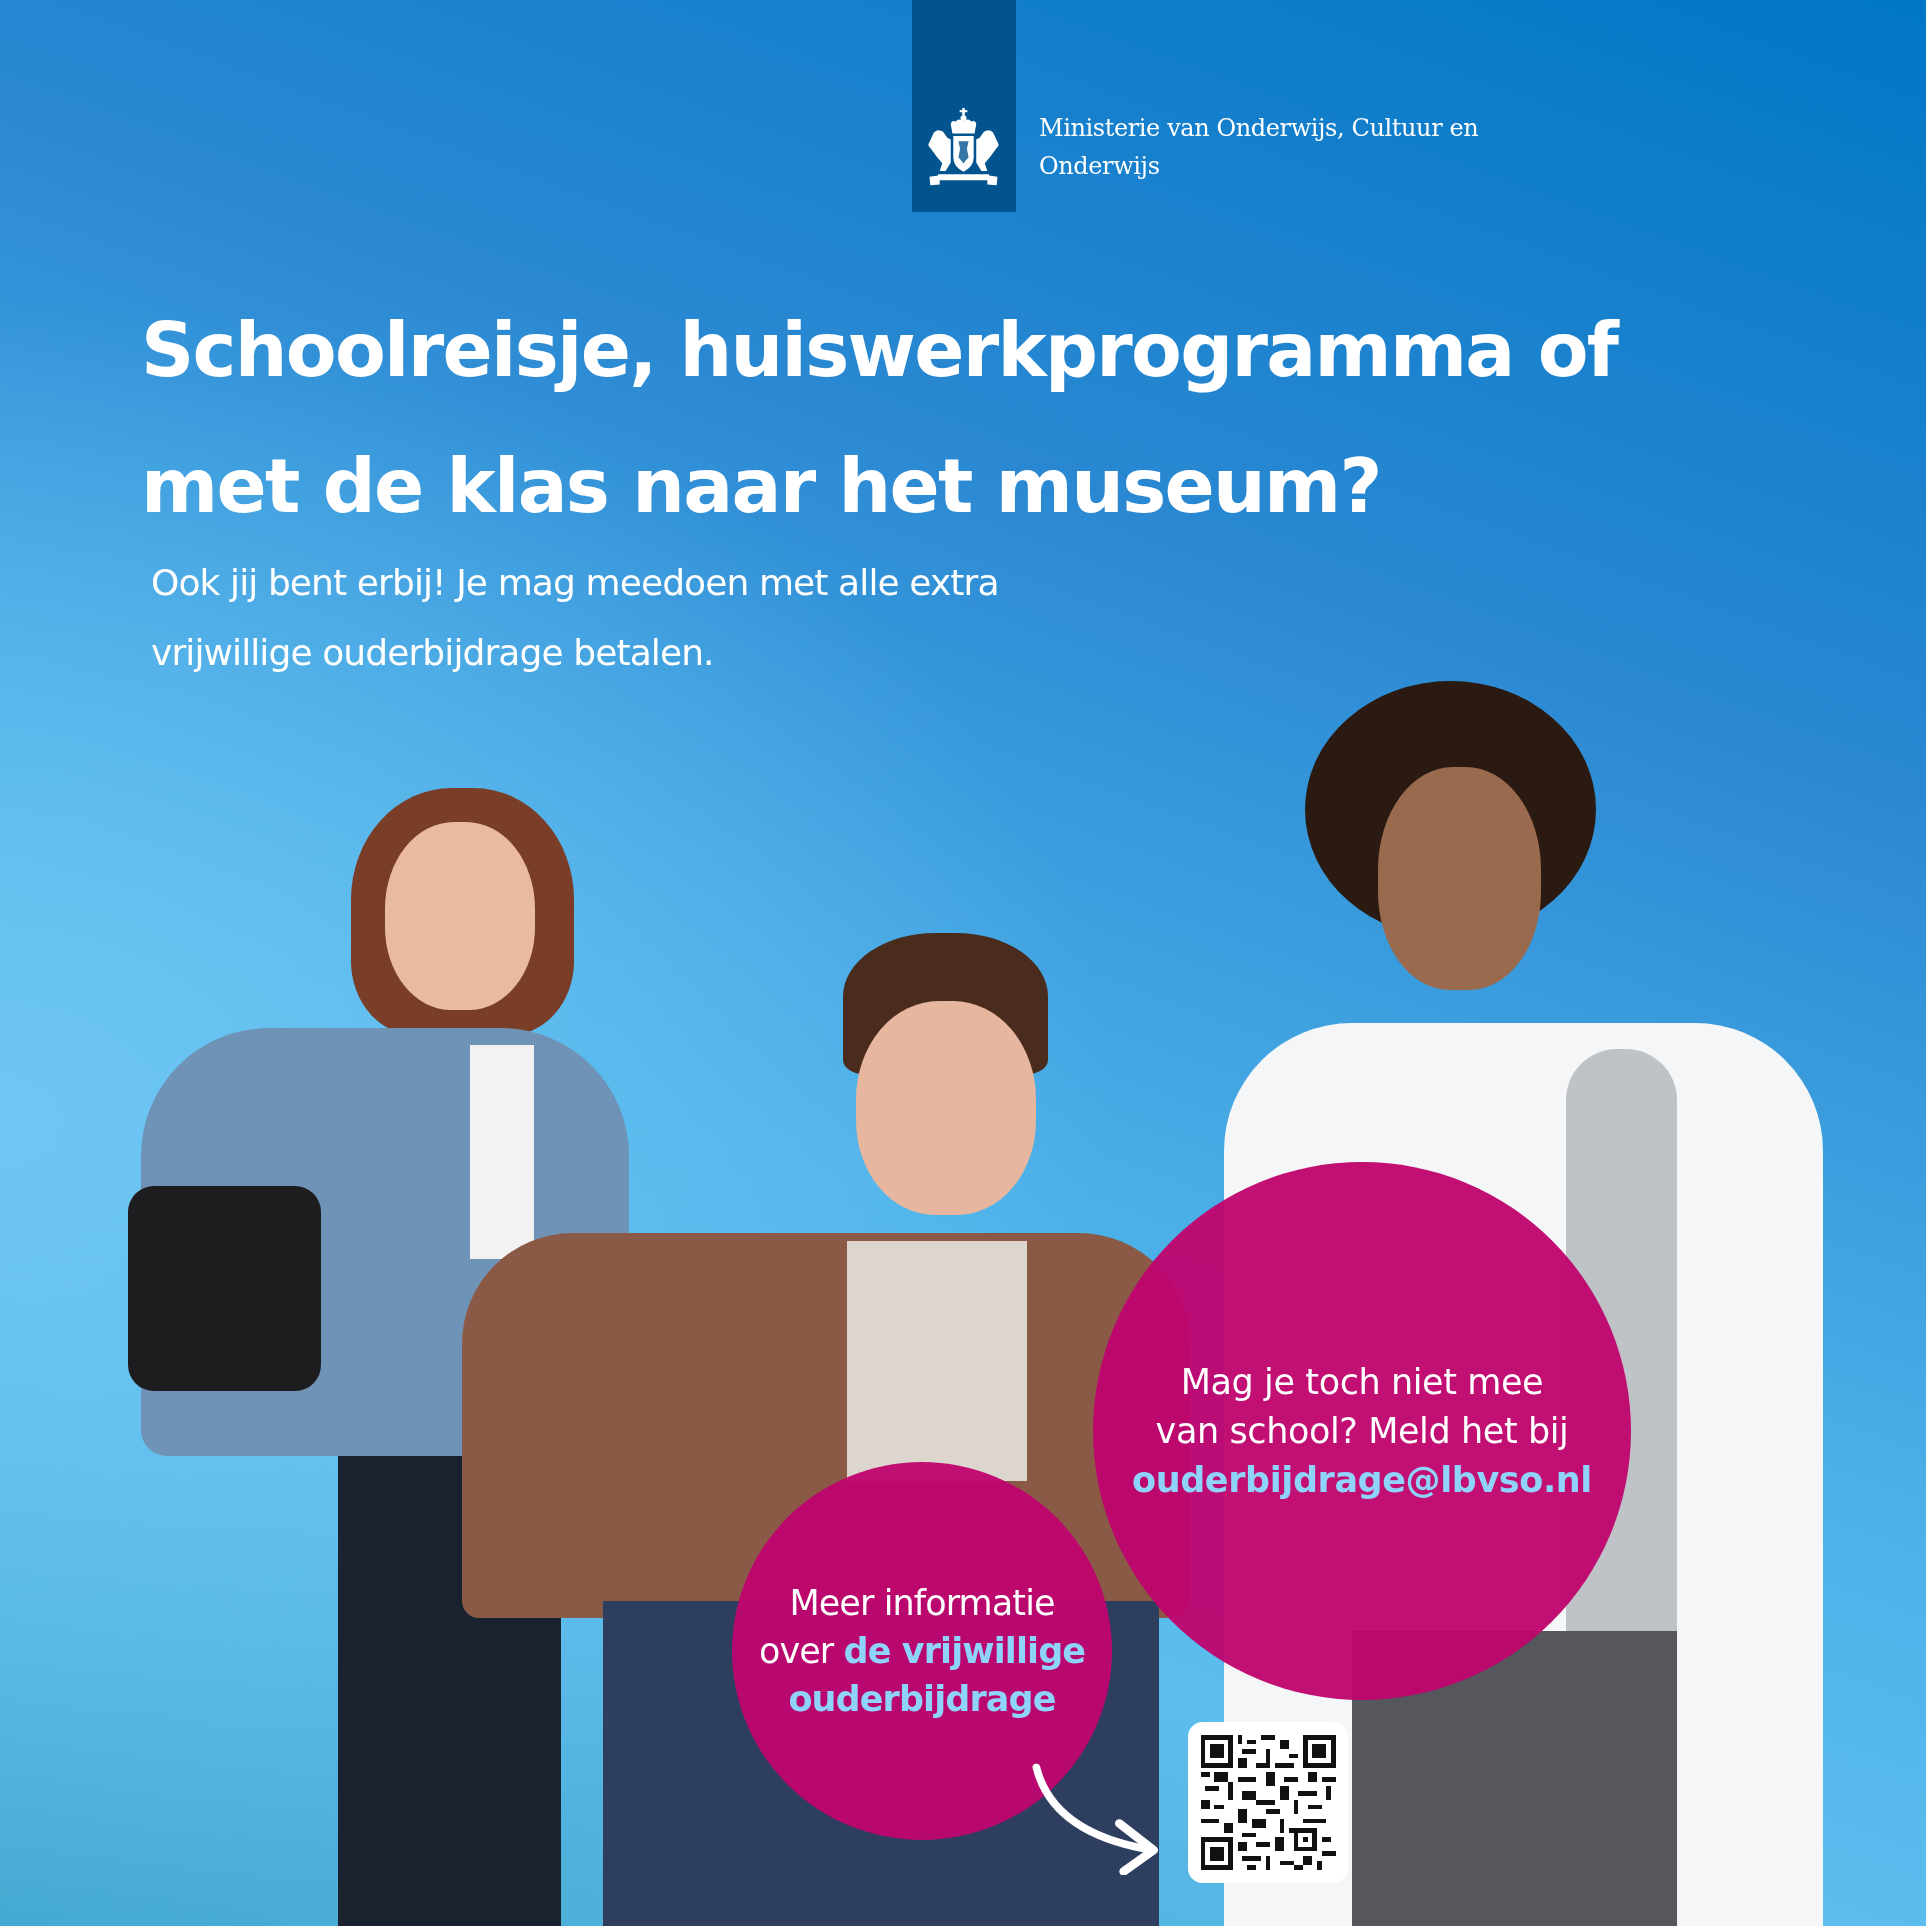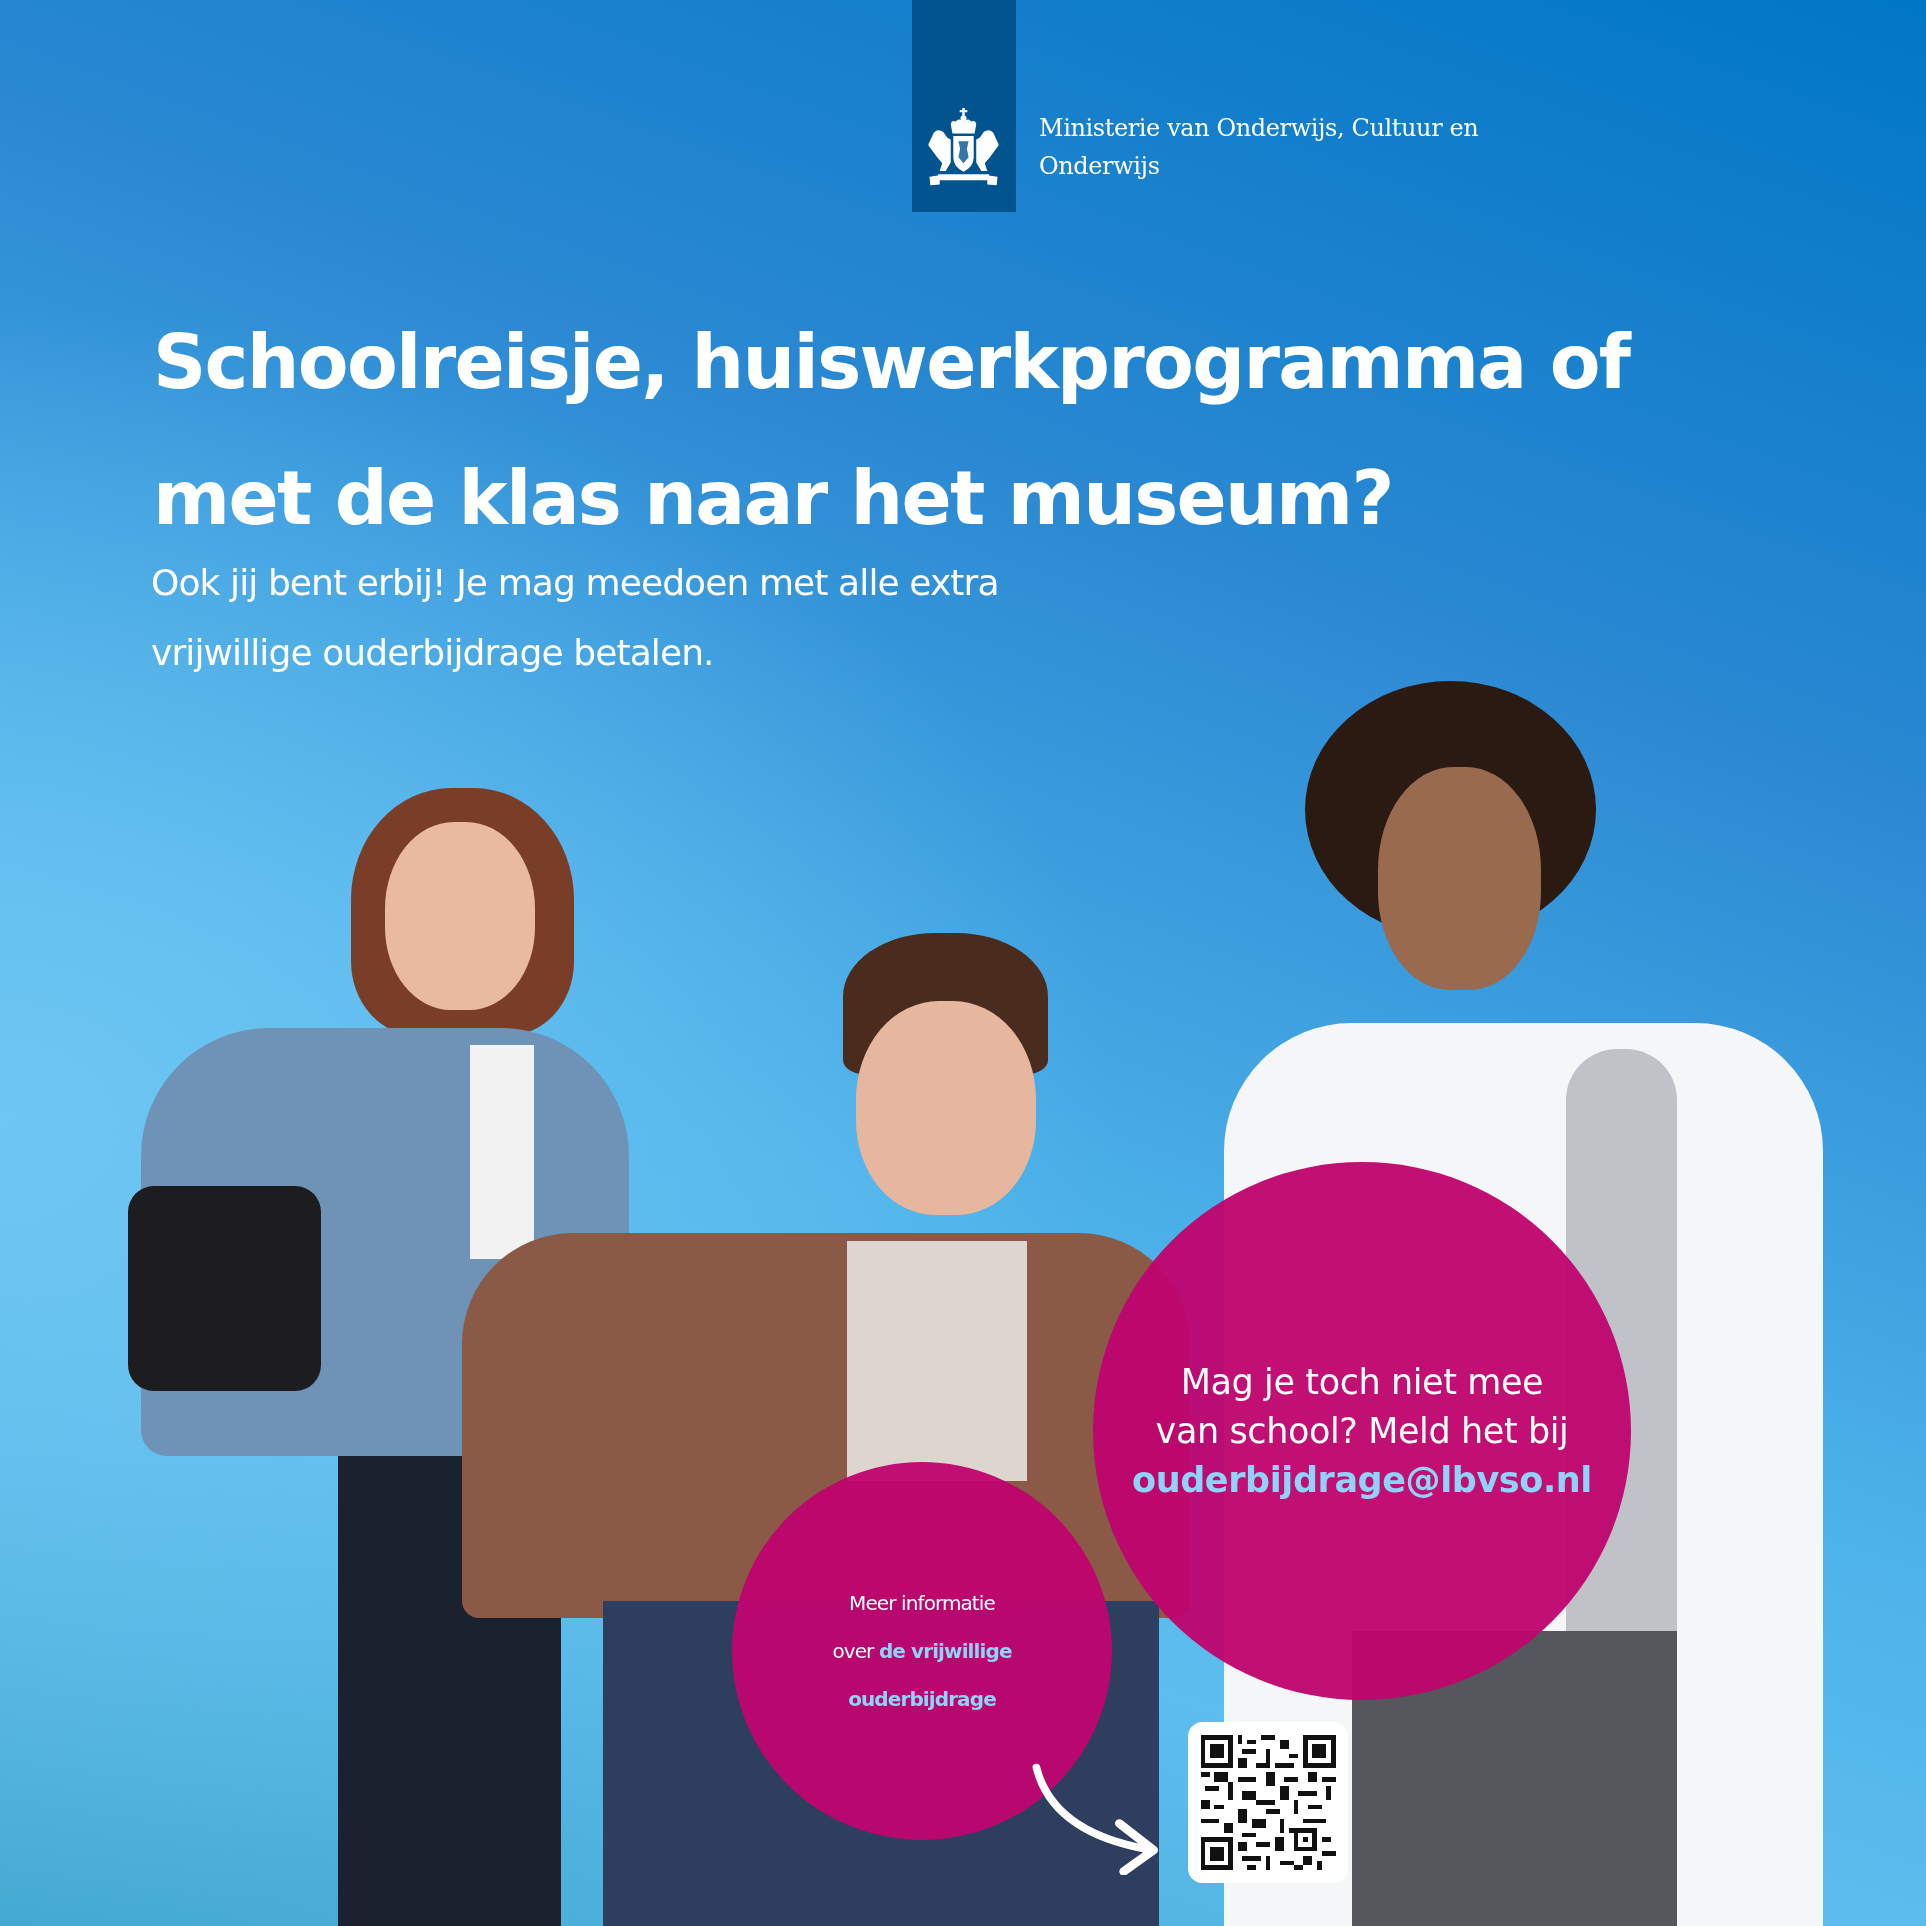--- a/index.html
+++ b/index.html
@@ -10,41 +10,41 @@
       radial-gradient(ellipse 1113px 813px at 0% 58%, rgba(110,198,243,1) 0%, rgba(110,198,243,0) 100%),
       linear-gradient(200deg, #0077C6 0%, #2A88D2 30%, #4EB3EA 60%, #5DBDEE 75%, #44A9D0 100%); }
 
   .banner { position:absolute; left:912px; top:0; width:104px; height:212px; background:#01548E; }
   .crest { position:absolute; left:9.4px; top:107px; width:85px; height:81px; }
   .ministry { position:absolute; left:1039px; top:109px; color:#fff;
     font-family:"DejaVu Serif", serif; font-size:24px; line-height:38px; letter-spacing:-0.4px; }
 
   .headline { position:absolute; left:141px; top:282px; width:1669px; color:#fff;
     font-family:"DejaVu Sans", sans-serif; font-weight:bold; font-size:74px; line-height:136px;
-    letter-spacing:-1.7px; margin:12px; }
+    letter-spacing:-1.7px; margin:0; }
   .headline span { display:block; white-space:nowrap; }
 
   .intro { position:absolute; left:151px; top:548px; width:1284px; color:#fff;
     font-size:36px; line-height:70px; letter-spacing:-0.9px; }
   .intro .line { display:block; white-space:nowrap; }
   .intro .emph { color:#0567B2; font-weight:bold; }
 
   
   .person { position:absolute; }
   .hair { position:absolute; border-radius:45% 45% 30% 30%; }
   .face { position:absolute; border-radius:46% 46% 44% 44%; }
   .torso { position:absolute; }
 
   .circle { position:absolute; border-radius:50%; background:rgba(190,5,110,0.96);
     display:flex; flex-direction:column; align-items:center; justify-content:center; text-align:left; color:#fff; }
   .circle .t { display:block; white-space:nowrap; }
   .circle .hl { color:#8FD3F8; font-weight:bold; }
 
   .big { left:1093px; top:1162px; width:538px; height:538px; font-size:35px; line-height:49px; letter-spacing:-0.4px; }
-  .small { left:732px; top:1462px; width:380px; height:378px; font-size:20px; line-height:48px; letter-spacing:-0.9px; }
+  .small { left:732px; top:1462px; width:380px; height:378px; font-size:35px; line-height:48px; letter-spacing:-0.9px; }
 
   .qr-card { position:absolute; left:1188px; top:1722px; width:160px; height:161px; background:#fff; border-radius:14.6px; }
   .qr-card svg { position:absolute; left:12px; top:13px; width:136px; height:135px; }
   .arrow { position:absolute; left:1027px; top:1759px; width:146px; height:116px; }
 </style>
 </head>
 <body>
 
 <div class="poster">
 

